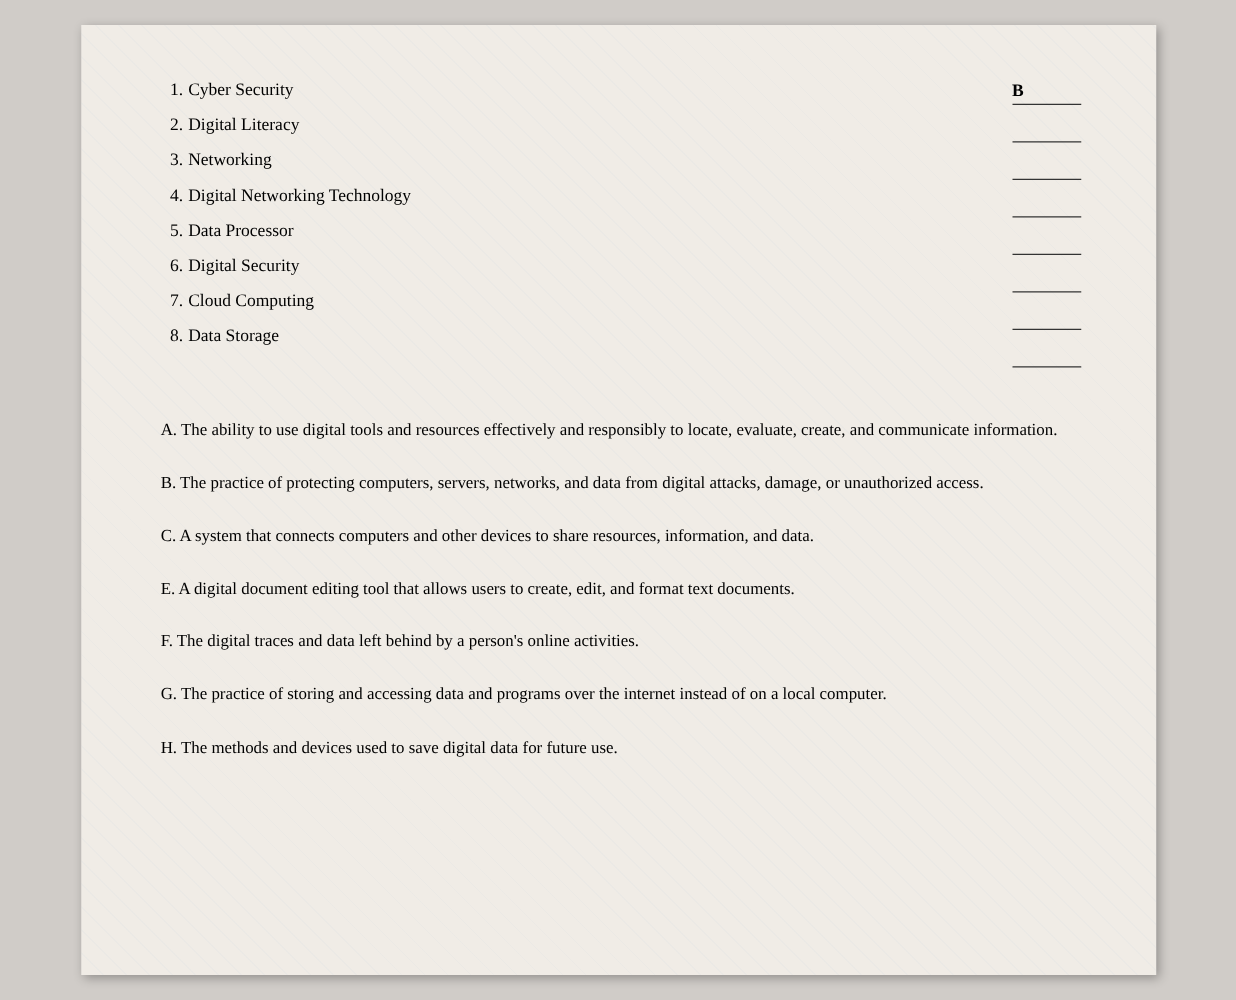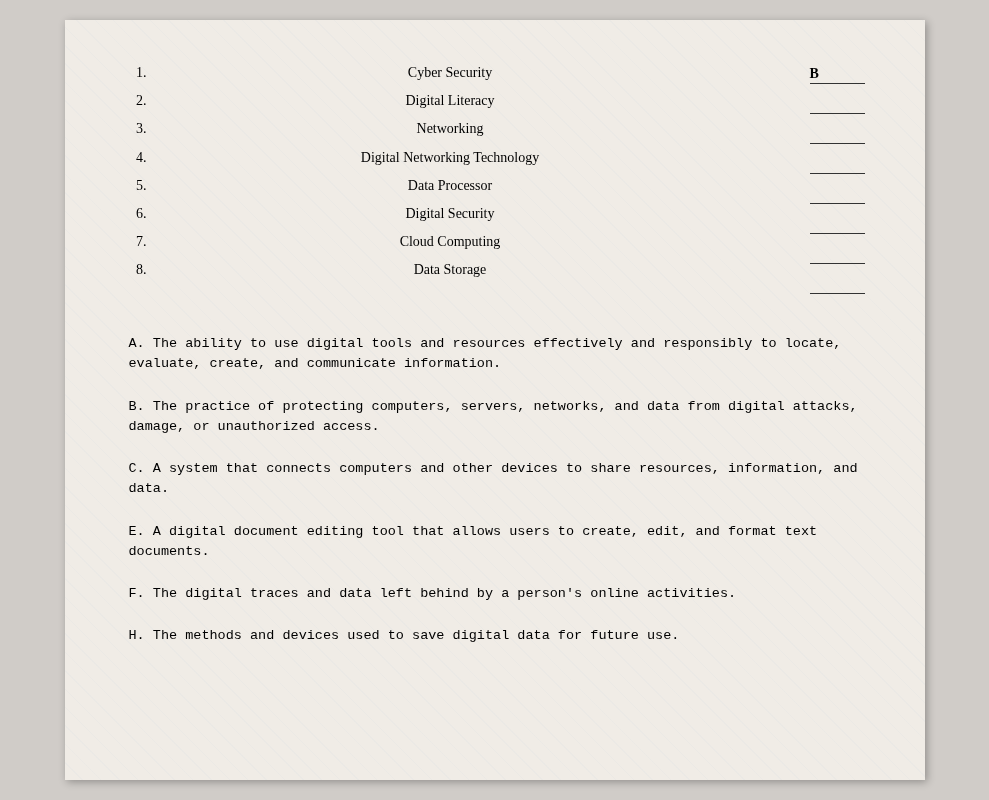--- a/index.html
+++ b/index.html
@@ -81,21 +81,20 @@
     }
 
     .item-num {
       min-width: 22px;
       text-align: right;
       flex-shrink: 0;
     }
 
     .item-term {
       flex: 1;
-      text-align: center;
     }
 
     .def-column {
       display: flex;
       flex-direction: column;
       padding-top: 0;
       margin-left: 40px;
     }
 
     .def-line {
@@ -118,21 +117,21 @@
       font-weight: bold;
       font-size: 15px;
       margin-bottom: 14px;
       font-family: 'Times New Roman', Times, serif;
     }
 
     .definition-item {
       font-size: 13.5px;
       line-height: 1.5;
       margin-bottom: 22px;
-      font-family: Liberation Mono, monospace;
+      font-family: Liberation Serif, serif;
       padding: 0 4px;
     }
 
     .def-letter {
       font-weight: normal;
     }
   </style>
 </head>
 <body>
 
@@ -195,18 +194,19 @@
 
     <div class="column-b-section">
       <div class="section-b-title"></div>
       <div class="definitions-list">
 
       <div class="definition-item"><span class="def-letter">A.</span> The ability to use digital tools and resources effectively and responsibly to locate, evaluate, create, and communicate information.</div>
           <div class="definition-item"><span class="def-letter">B.</span> The practice of protecting computers, servers, networks, and data from digital attacks, damage, or unauthorized access.</div>
           <div class="definition-item"><span class="def-letter">C.</span> A system that connects computers and other devices to share resources, information, and data.</div>
           <div class="definition-item"><span class="def-letter">E.</span> A digital document editing tool that allows users to create, edit, and format text documents.</div>
           <div class="definition-item"><span class="def-letter">F.</span> The digital traces and data left behind by a person's online activities.</div>
+          <div class="definition-item"><span class="def-letter">G.</span> The practice of storing and accessing data and programs over the internet instead of on a local computer.</div>
           <div class="definition-item"><span class="def-letter">H.</span> The methods and devices used to save digital data for future use.</div>
         </div>
     </div>
 
   </div>
 </div>
 
 </body></html>

